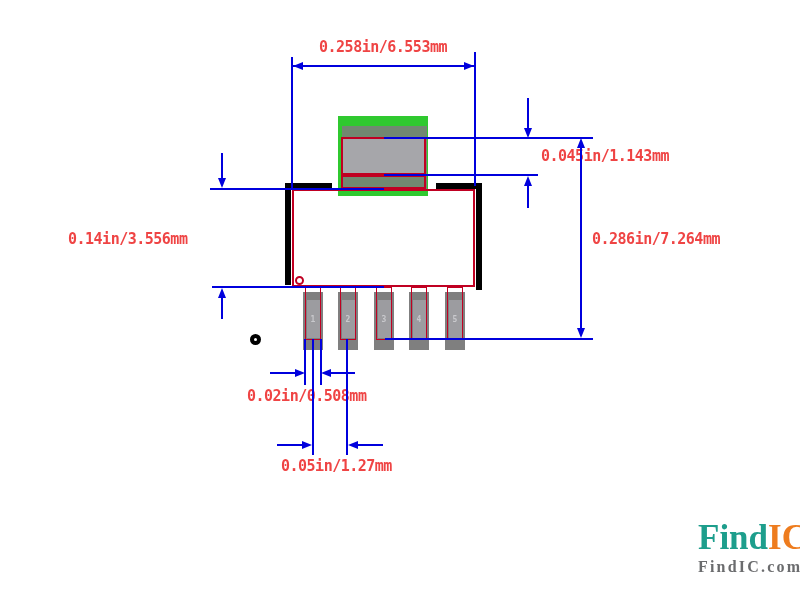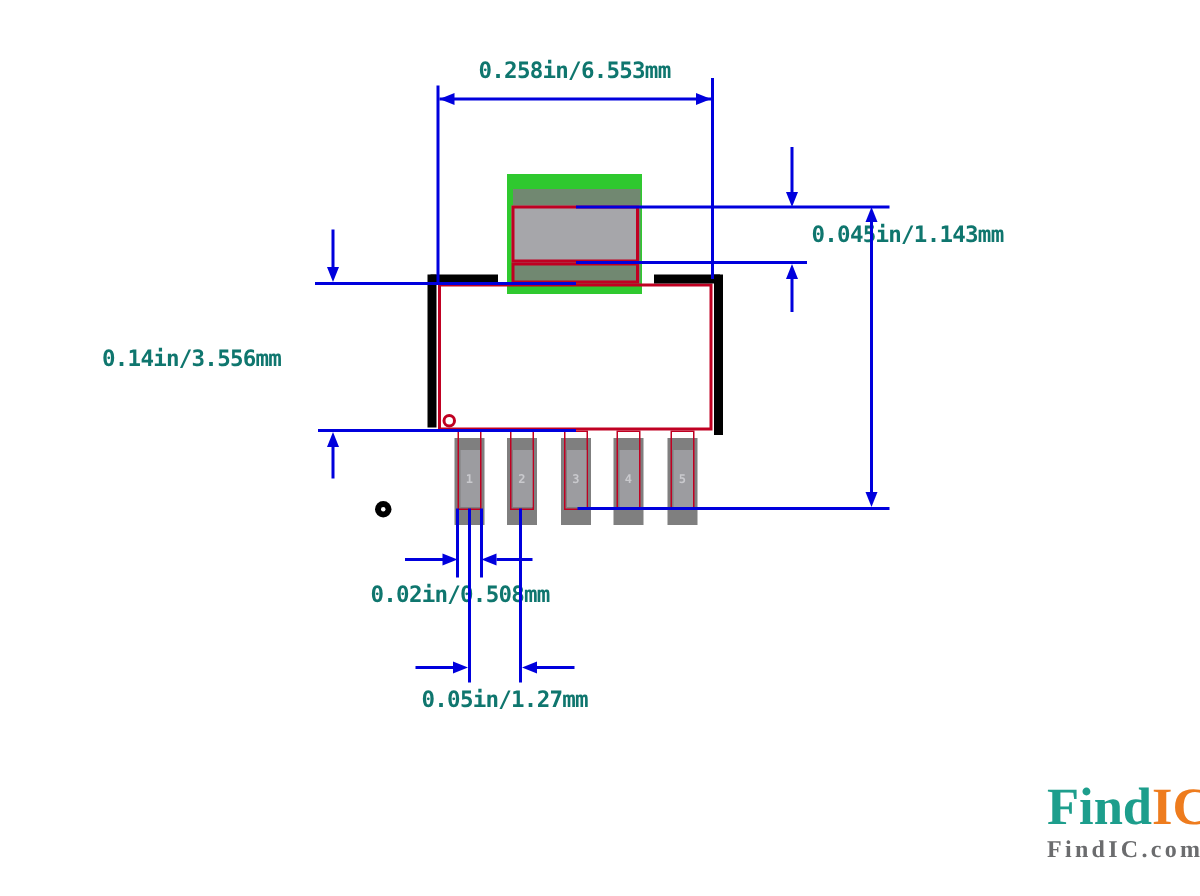--- a/index.html
+++ b/index.html
@@ -1,20 +1,20 @@
 <!DOCTYPE html>
 <html><head>
 <meta charset="utf-8">
 <style>
   html,body{margin:0;padding:0;background:#fff;}
   #canvas{position:relative;width:800px;height:597px;background:#ffffff;overflow:hidden;
           font-family:"DejaVu Sans Mono","Liberation Mono",monospace;}
   
   .bline{position:absolute;background:#0000dd;}
-  .dimtext{position:absolute;color:#0f766e;font-weight:bold;font-size:15px;line-height:16px;
+  .dimtext{position:absolute;color:#ef4444;font-weight:bold;font-size:15px;line-height:16px;
            white-space:nowrap;letter-spacing:-0.5px;}
   .tri{position:absolute;width:0;height:0;}
   
   .green-tab{position:absolute;left:338px;top:116px;width:90px;height:80px;background:#2fc92f;}
   .olive{position:absolute;left:342px;top:126px;width:85px;height:63px;background:#718871;}
   .contact{position:absolute;left:341px;top:137px;width:85px;height:38px;background:#a6a6aa;
            border:2px solid #c00022;box-sizing:border-box;}
   .contact2{position:absolute;left:341px;top:175px;width:85px;height:14px;background:transparent;
            border:2px solid #c00022;box-sizing:border-box;}
   .body-outline{position:absolute;left:292px;top:189px;width:183px;height:98px;
@@ -108,20 +108,21 @@
   <div class="bline" style="left:527px;top:98px;width:2px;height:32px;"></div>
   <div class="tri" style="left:523.5px;top:128px;border-left:4.5px solid transparent;border-right:4.5px solid transparent;border-top:10px solid #0000dd;"></div>
   <div class="bline" style="left:527px;top:185px;width:2px;height:23px;"></div>
   <div class="tri" style="left:523.5px;top:176px;border-left:4.5px solid transparent;border-right:4.5px solid transparent;border-bottom:10px solid #0000dd;"></div>
   <div class="dimtext" style="left:541px;top:148px;">0.045in/1.143mm</div>
 
   <div class="bline" style="left:385px;top:338px;width:208px;height:2px;"></div>
   <div class="bline" style="left:580px;top:146px;width:2px;height:184px;"></div>
   <div class="tri" style="left:576.5px;top:138px;border-left:4.5px solid transparent;border-right:4.5px solid transparent;border-bottom:10px solid #0000dd;"></div>
   <div class="tri" style="left:576.5px;top:328px;border-left:4.5px solid transparent;border-right:4.5px solid transparent;border-top:10px solid #0000dd;"></div>
+  <div class="dimtext" style="left:592px;top:231px;">0.286in/7.264mm</div>
 
   <div class="bline" style="left:210px;top:188px;width:174px;height:2px;"></div>
   <div class="bline" style="left:212px;top:286px;width:172px;height:2px;"></div>
   <div class="bline" style="left:221px;top:153px;width:2px;height:27px;"></div>
   <div class="tri" style="left:217.5px;top:178px;border-left:4.5px solid transparent;border-right:4.5px solid transparent;border-top:10px solid #0000dd;"></div>
   <div class="bline" style="left:221px;top:297px;width:2px;height:22px;"></div>
   <div class="tri" style="left:217.5px;top:288px;border-left:4.5px solid transparent;border-right:4.5px solid transparent;border-bottom:10px solid #0000dd;"></div>
   <div class="dimtext" style="left:68px;top:231px;">0.14in/3.556mm</div>
 
   <div class="bline" style="left:304px;top:339px;width:2px;height:46px;"></div>

